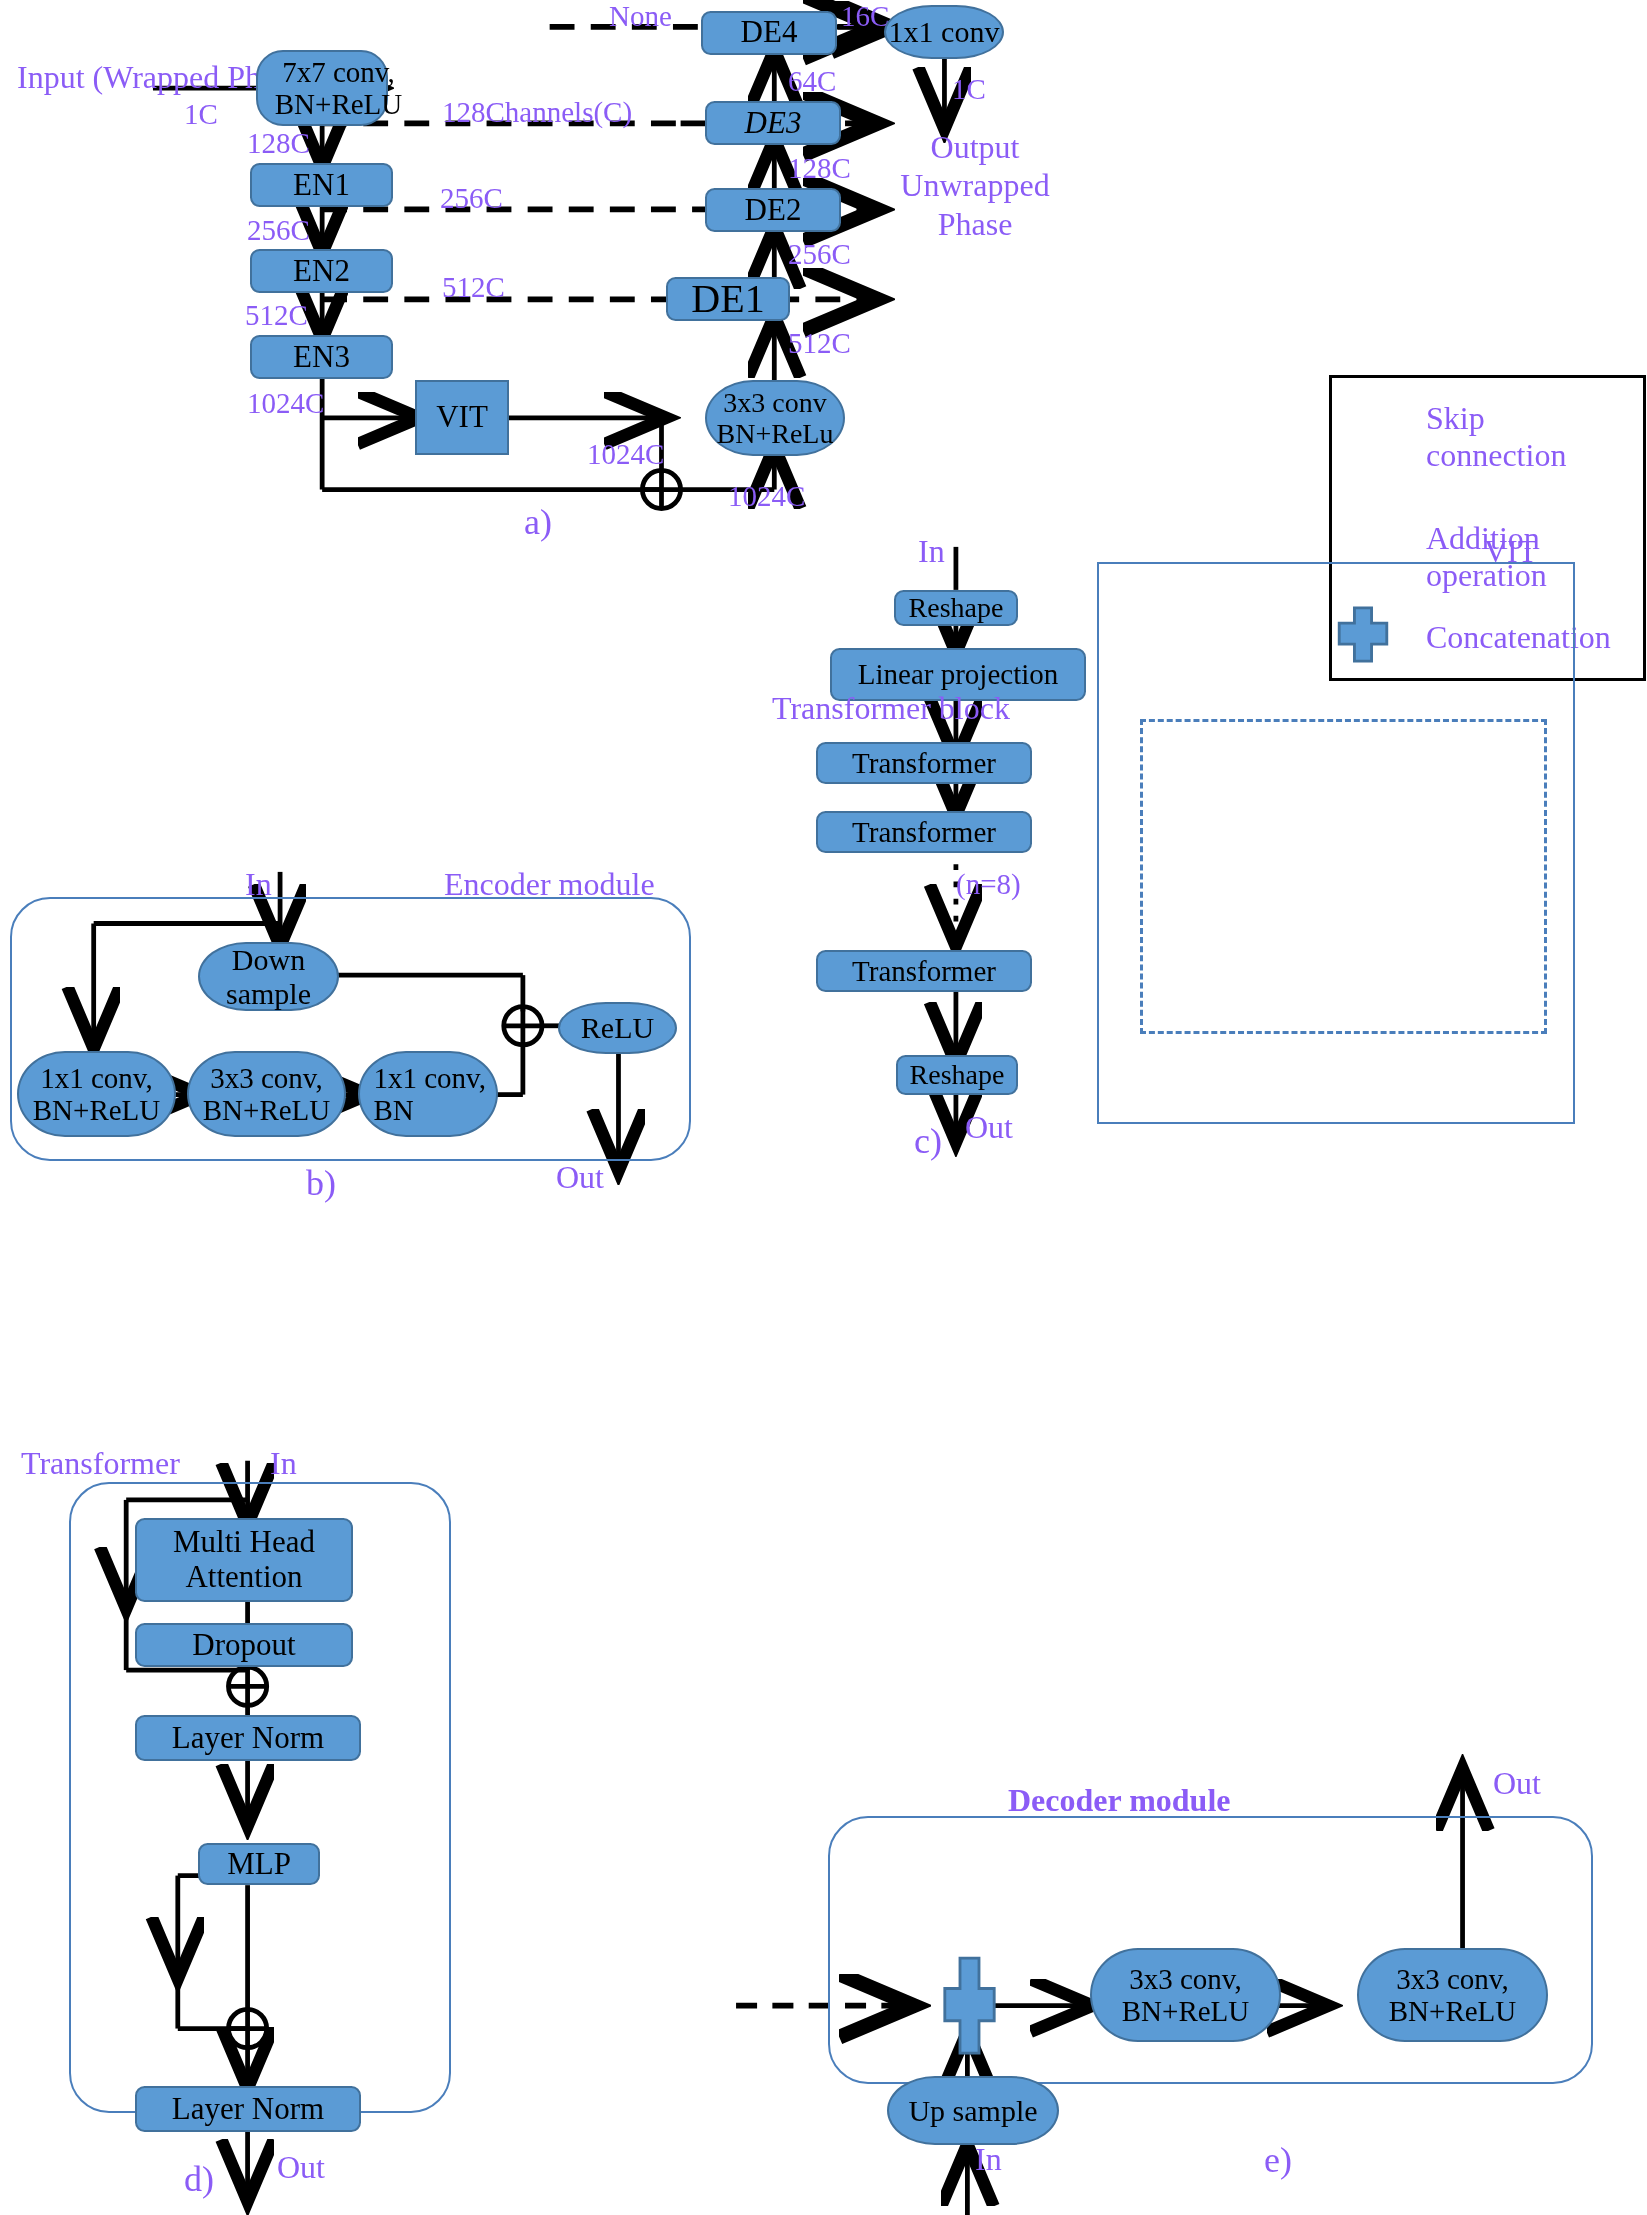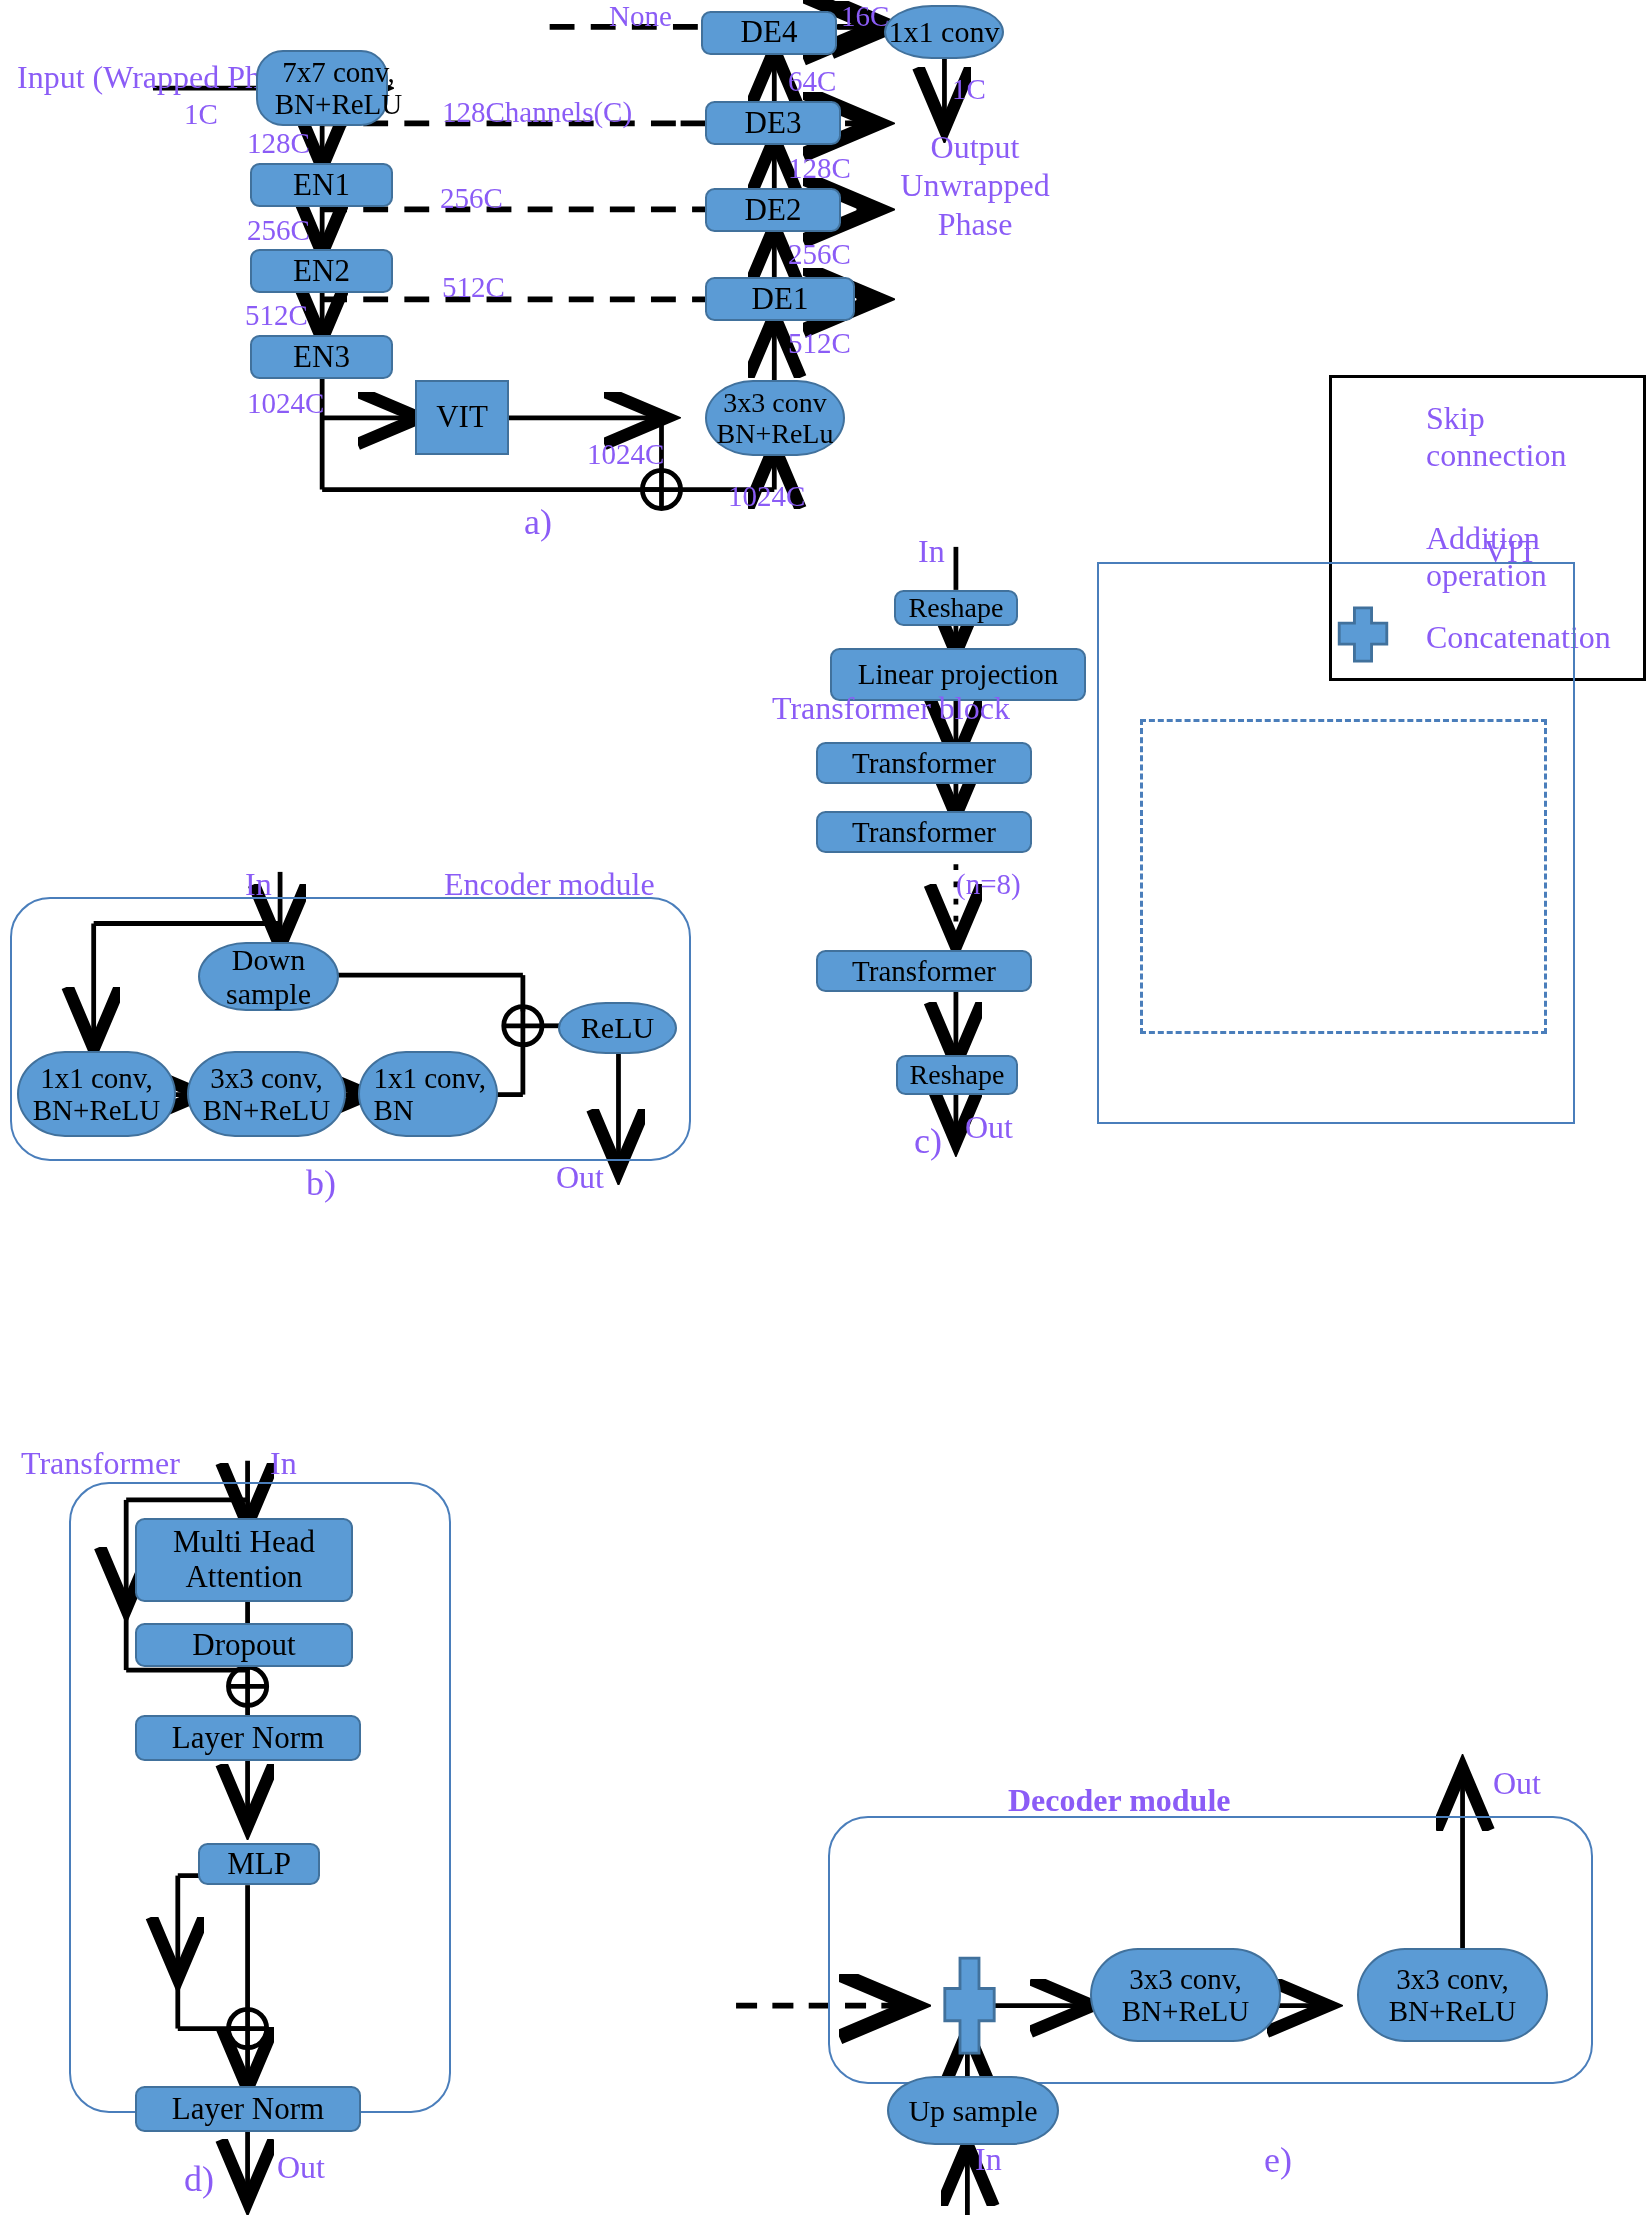--- a/index.html
+++ b/index.html
@@ -203,31 +203,31 @@
   </div>
   <div class="lbl c" style="left:587px;top:438px;">1024C</div>
   <div class="lbl c" style="left:728px;top:480px;">1024C</div>
 
   <div class="node cap" style="left:705px;top:380px;width:140px;height:76px;font-size:28px;">
     <span style="white-space:pre-line;">3x3 conv
 BN+ReLu</span>
   </div>
   <div class="lbl c" style="left:788px;top:327px;">512C</div>
 
-  <div class="node pill" style="left:705px;top:277px;width:150px;height:44px;font-size:31px;">
+  <div class="node pill" style="left:666px;top:277px;width:124px;height:44px;font-size:40px;">
     <span>DE1</span>
   </div>
   <div class="lbl c" style="left:788px;top:238px;">256C</div>
 
   <div class="node pill" style="left:705px;top:188px;width:136px;height:44px;font-size:31px;">
     <span>DE2</span>
   </div>
   <div class="lbl c" style="left:788px;top:152px;">128C</div>
 
-  <div class="node pill" style="left:705px;top:101px;width:136px;height:44px;font-size:31px;">
+  <div class="node pill" style="left:705px;top:101px;width:136px;height:44px;font-size:31px;font-style:italic;">
     <span>DE3</span>
   </div>
   <div class="lbl c" style="left:788px;top:65px;">64C</div>
 
   <div class="node pill" style="left:701px;top:10.5px;width:136px;height:44px;font-size:31px;">
     <span>DE4</span>
   </div>
   <div class="lbl c" style="left:841px;top:0px;">16C</div>
 
   <div class="node cap" style="left:884px;top:4.8px;width:120px;height:54px;font-size:30px;">

